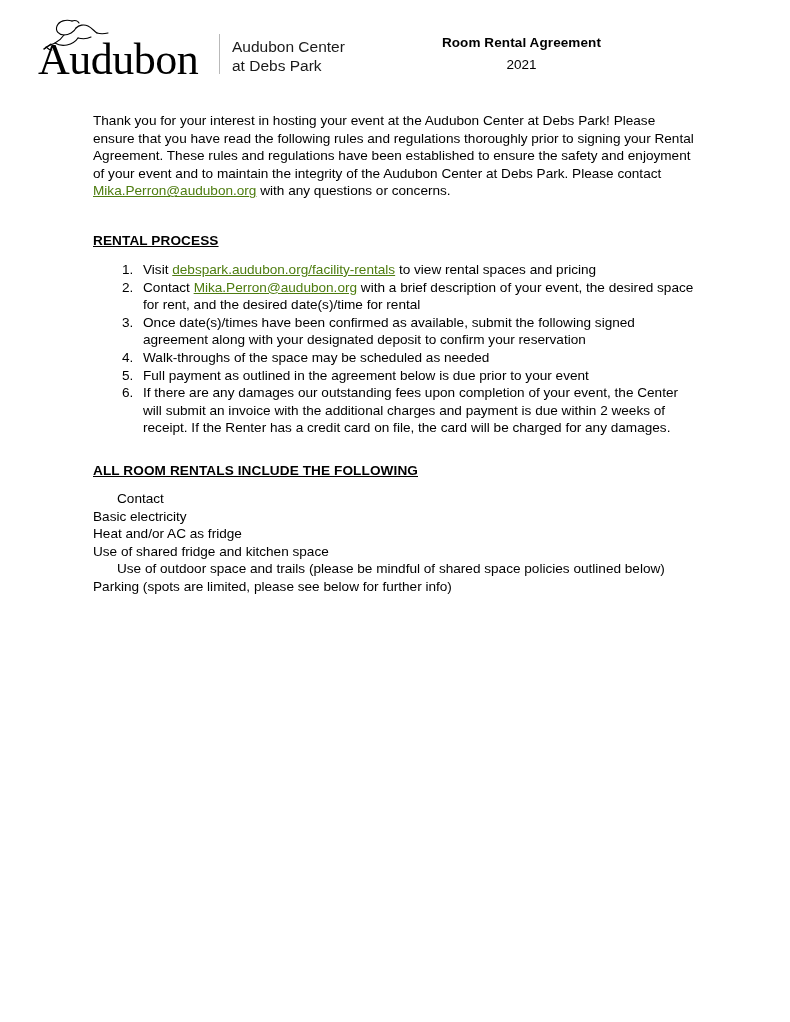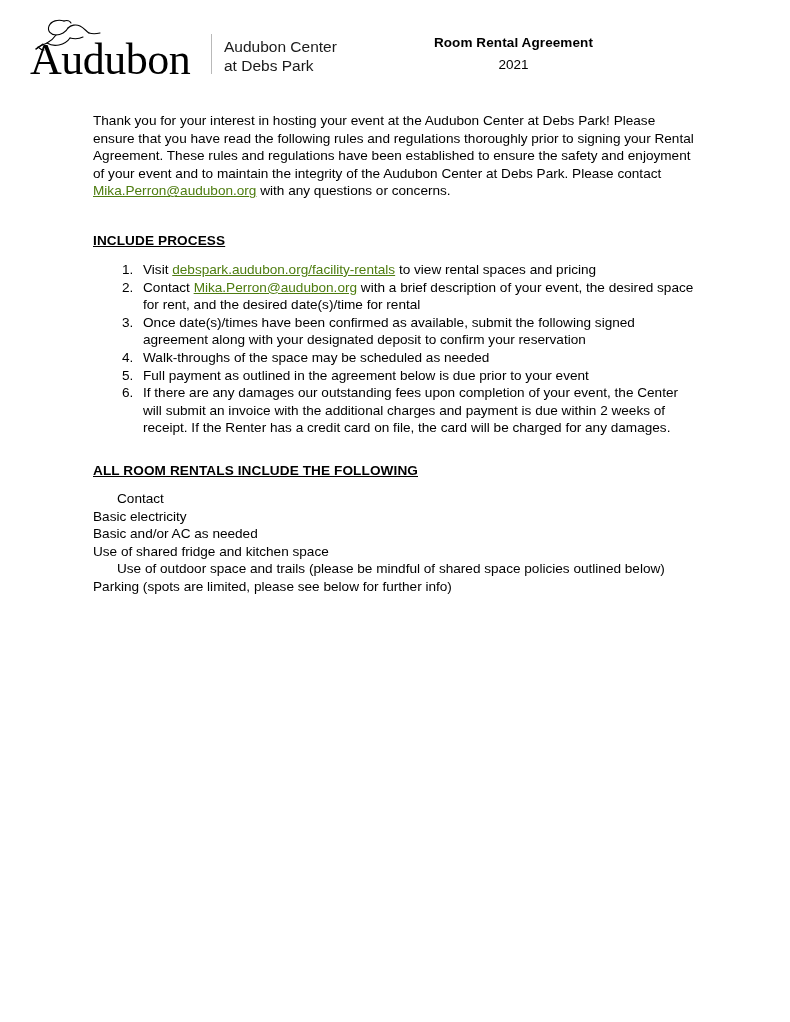--- a/index.html
+++ b/index.html
@@ -20,21 +20,21 @@
   .page {
     position: relative;
     width: 790px;
     height: 1022px;
   }
 
   
   .header {
     position: absolute;
     top: 0;
-    left: 0;
+    left: 8px;
     width: 638px;
     height: 100px;
   }
 
   .logo-block {
     position: absolute;
     left: 30px;
     top: 18px;
     display: flex;
     align-items: flex-end;
@@ -223,37 +223,37 @@
     <div class="doc-header">
       <div class="doc-header-title">Room Rental Agreement</div>
       <div class="doc-header-year">2021</div>
     </div>
   </div>
 
   <div class="content">
 
     <p class="intro"><span>Thank you for your interest in hosting your event at the Audubon Center at Debs Park! Please ensure that you have read the following rules and regulations thoroughly prior to signing your Rental Agreement. These rules and regulations have been established to ensure the safety and enjoyment of your event and to maintain the integrity of the Audubon Center at Debs Park. Please contact </span><a class="doc-link" href="#">Mika.Perron@audubon.org</a><span> with any questions or concerns.</span></p>
 
-    <p class="section-heading heading-rental-process">INCLUDE PROCESS</p>
+    <p class="section-heading heading-rental-process">RENTAL PROCESS</p>
 
     <ol class="process-list">
       <li><span>Visit </span><a class="doc-link" href="#">debspark.audubon.org/facility-rentals</a><span> to view rental spaces and pricing</span></li>
       <li><span>Contact </span><a class="doc-link" href="#">Mika.Perron@audubon.org</a><span> with a brief description of your event, the desired space for rent, and the desired date(s)/time for rental</span></li>
       <li><span>Once date(s)/times have been confirmed as available, submit the following signed agreement along with your designated deposit to confirm your reservation</span></li>
       <li><span>Walk-throughs of the space may be scheduled as needed</span></li>
       <li><span>Full payment as outlined in the agreement below is due prior to your event</span></li>
       <li><span>If there are any damages our outstanding fees upon completion of your event, the Center will submit an invoice with the additional charges and payment is due within 2 weeks of receipt. If the Renter has a credit card on file, the card will be charged for any damages.</span></li>
     </ol>
 
     <p class="section-heading heading-includes">ALL ROOM RENTALS INCLUDE THE FOLLOWING</p>
 
     <ul class="includes-list">
       <li class="indented">Contact</li>
       <li>Basic electricity</li>
-      <li>Basic and/or AC as needed</li>
+      <li>Heat and/or AC as fridge</li>
       <li>Use of shared fridge and kitchen space</li>
       <li class="indented-hang">Use of outdoor space and trails (please be mindful of shared space policies outlined below)</li>
       <li>Parking (spots are limited, please see below for further info)</li>
     </ul>
 
   </div>
 
 
 </div>
 

